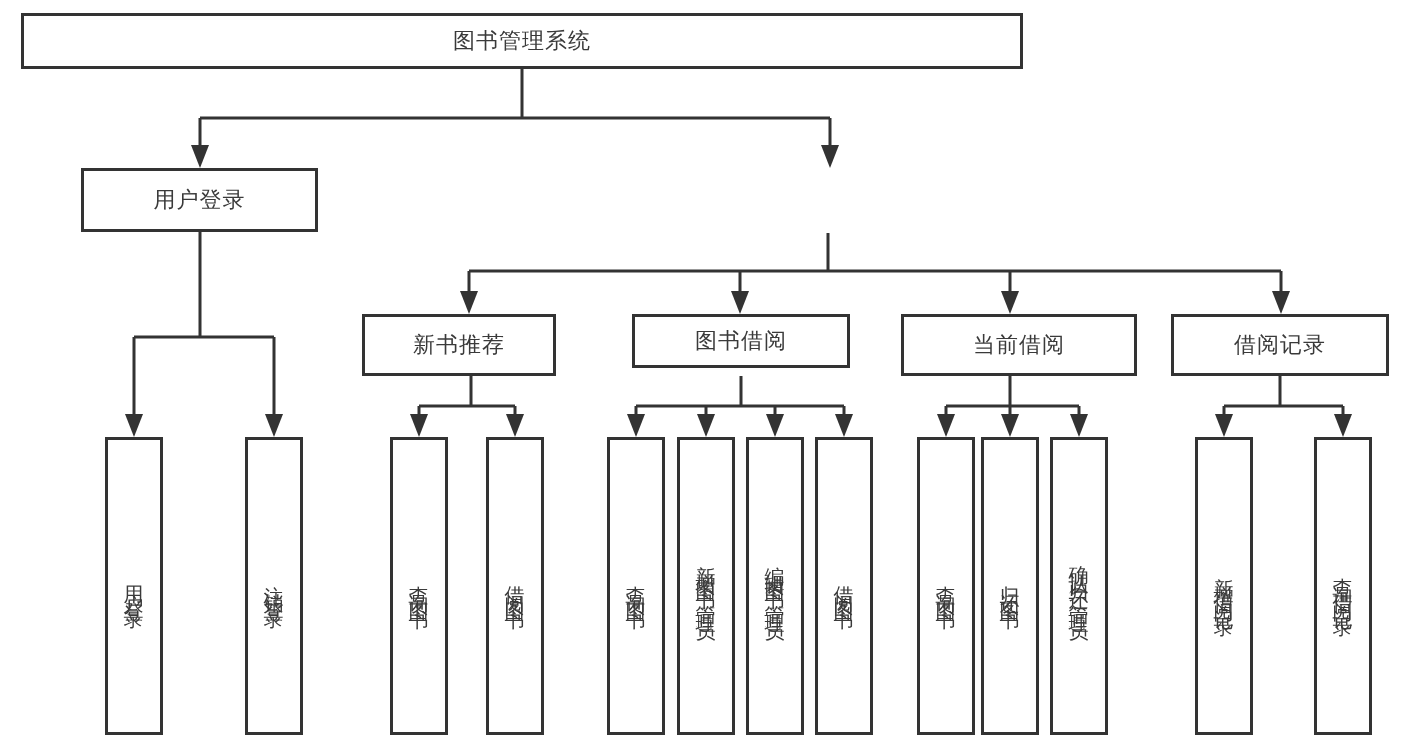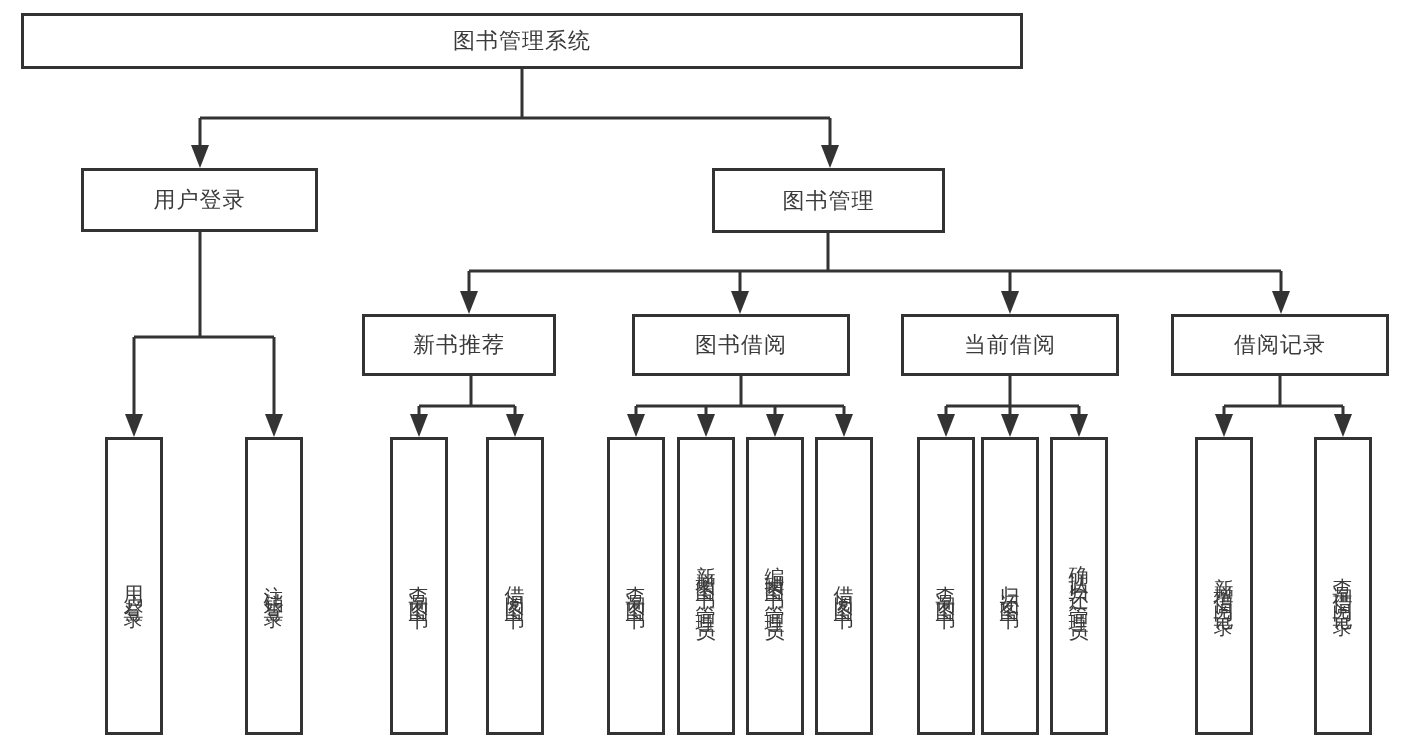--- a/index.html
+++ b/index.html
@@ -79,25 +79,24 @@
       <polygon points="1010,437 1001,414 1019,414"></polygon>
       <polygon points="1079,437 1070,414 1088,414"></polygon>
       <polygon points="1224,437 1215,414 1233,414"></polygon>
       <polygon points="1343,437 1334,414 1352,414"></polygon>
     </g>
   </svg>
 
   <div class="node" style="left:21px;top:13px;width:1002px;height:56px;">图书管理系统</div>
 
   <div class="node" style="left:81px;top:168px;width:237px;height:64px;">用户登录</div>
-  <div class="node" style="left:712px;top:168px;width:233px;height:65px;">图书管理</div>
 
   <div class="node" style="left:362px;top:314px;width:194px;height:62px;">新书推荐</div>
-  <div class="node" style="left:632px;top:314px;width:218px;height:62px;">图书借阅</div>
-  <div class="node" style="left:901px;top:314px;width:218px;height:62px;">当前借阅</div>
+  <div class="node" style="left:632px;top:314px;width:218px;height:54px;">图书借阅</div>
+  <div class="node" style="left:901px;top:314px;width:236px;height:62px;">当前借阅</div>
   <div class="node" style="left:1171px;top:314px;width:218px;height:62px;">借阅记录</div>
 
   <div class="leaf" style="left:105px;">
     <span>用户登录</span>
   </div>
   <div class="leaf" style="left:245px;">
     <span>注销登录</span>
   </div>
 
   <div class="leaf" style="left:390px;">

